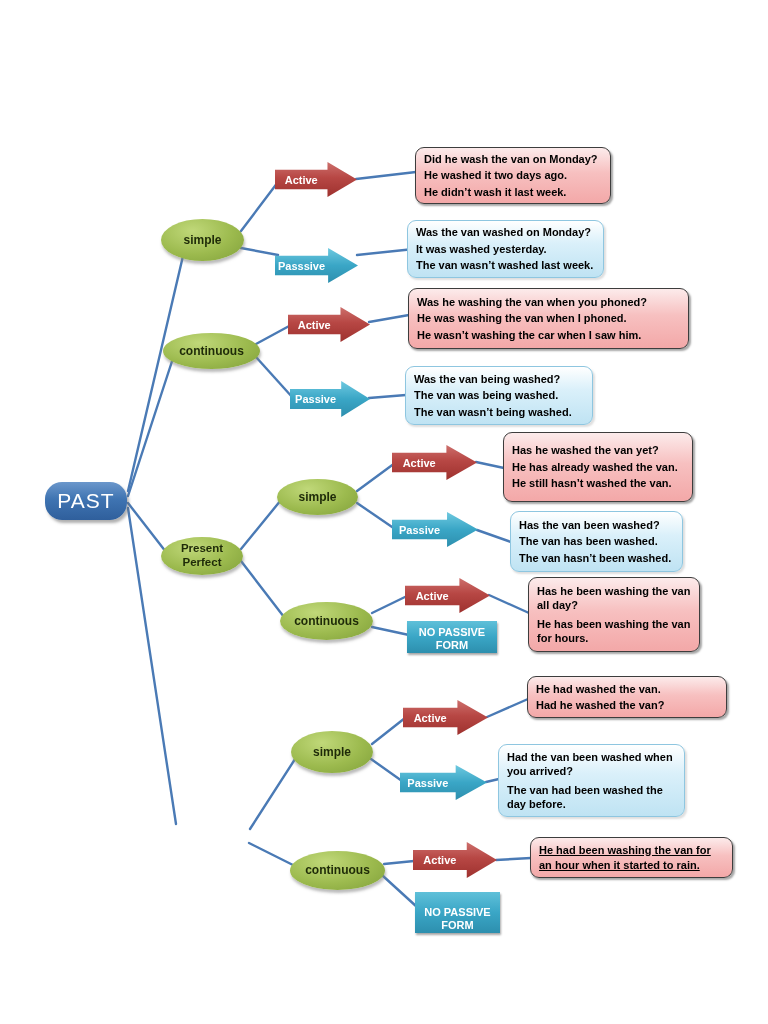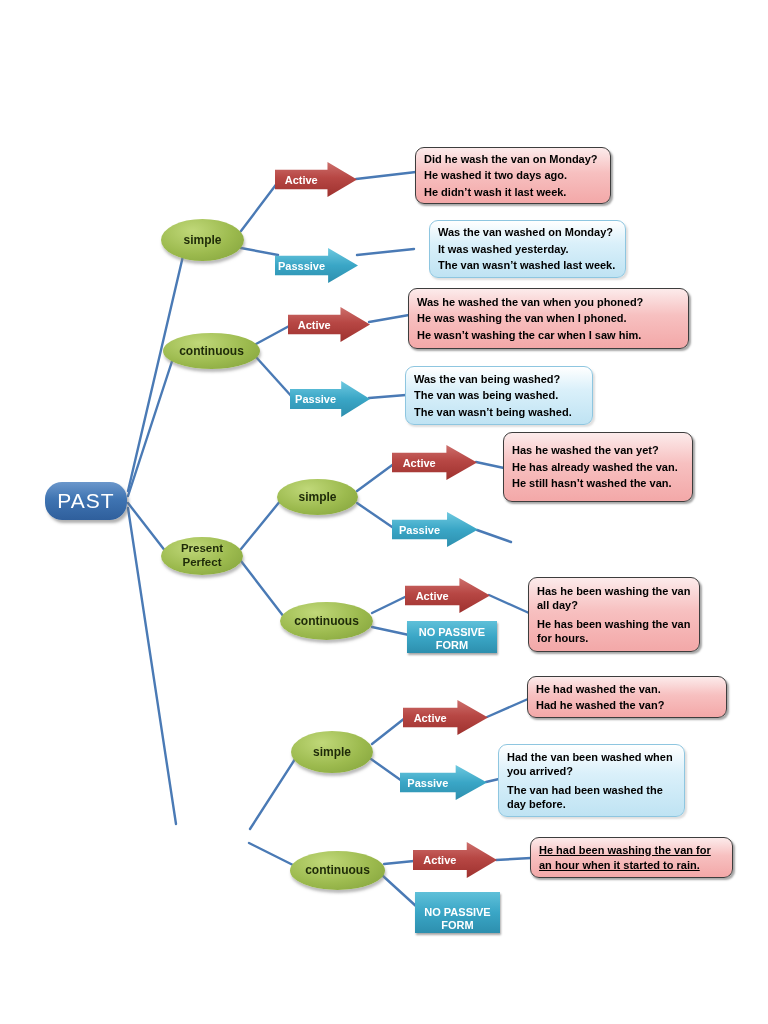--- a/index.html
+++ b/index.html
@@ -97,34 +97,34 @@
     <span>Active</span>
   </div>
   <div class="box pink" style="left:415px;top:147px;width:196px;height:57px">
     <div>Did he wash the van on Monday?</div>
     <div>He washed it two days ago.</div>
     <div>He didn’t wash it last week.</div>
   </div>
   <div class="arrow teal" style="left:275px;top:248px;width:83px;height:35px">
     <span>Passsive</span>
   </div>
-  <div class="box blue" style="left:429px;top:220px;width:197px;height:58px">
+  <div class="box blue" style="left:407px;top:220px;width:197px;height:58px">
     <div>Was the van washed on Monday?</div>
     <div>It was washed yesterday.</div>
     <div>The van wasn’t washed last week.</div>
   </div>
 
   <div class="ellipse" style="left:163px;top:333px;width:97px;height:36px">
     <span>continuous</span>
   </div>
   <div class="arrow red" style="left:288px;top:307px;width:82px;height:35px">
     <span>Active</span>
   </div>
   <div class="box pink" style="left:408px;top:288px;width:281px;height:61px">
-    <div>Was he washed the van when you phoned?</div>
+    <div>Was he washing the van when you phoned?</div>
     <div>He was washing the van when I phoned.</div>
     <div>He wasn’t washing the car when I saw him.</div>
   </div>
   <div class="arrow teal" style="left:290px;top:381px;width:80px;height:36px">
     <span>Passive</span>
   </div>
   <div class="box blue" style="left:405px;top:366px;width:188px;height:59px">
     <div>Was the van being washed?</div>
     <div>The van was being washed.</div>
     <div>The van wasn’t being washed.</div>
@@ -141,20 +141,25 @@
     <span>Active</span>
   </div>
   <div class="box pink" style="left:503px;top:432px;width:190px;height:70px">
     <div>Has he washed the van yet?</div>
     <div>He has already washed the van.</div>
     <div>He still hasn’t washed the van.</div>
   </div>
   <div class="arrow teal" style="left:392px;top:512px;width:86px;height:35px">
     <span>Passive</span>
   </div>
+  <div class="box blue" style="left:510px;top:511px;width:173px;height:61px">
+    <div>Has the van been washed?</div>
+    <div>The van has been washed.</div>
+    <div>The van hasn’t been washed.</div>
+  </div>
 
   <div class="ellipse" style="left:280px;top:602px;width:93px;height:38px">
     <span>continuous</span>
   </div>
   <div class="arrow red" style="left:405px;top:578px;width:85px;height:35px">
     <span>Active</span>
   </div>
   <div class="nopassive" style="left:407px;top:621px;width:90px;height:32px">
     <span>NO PASSIVE FORM</span>
   </div>

